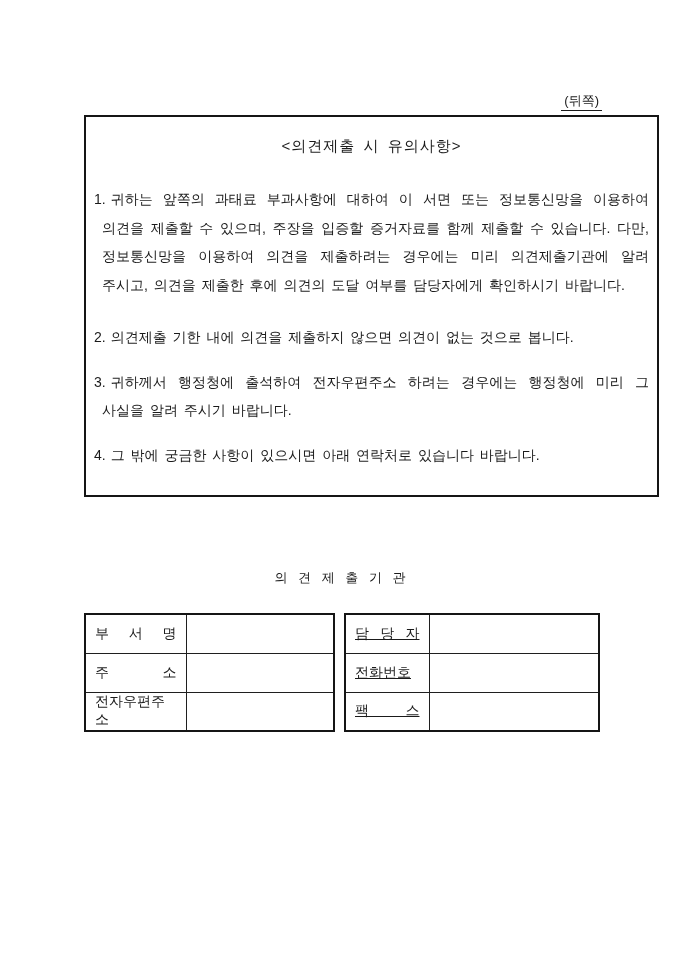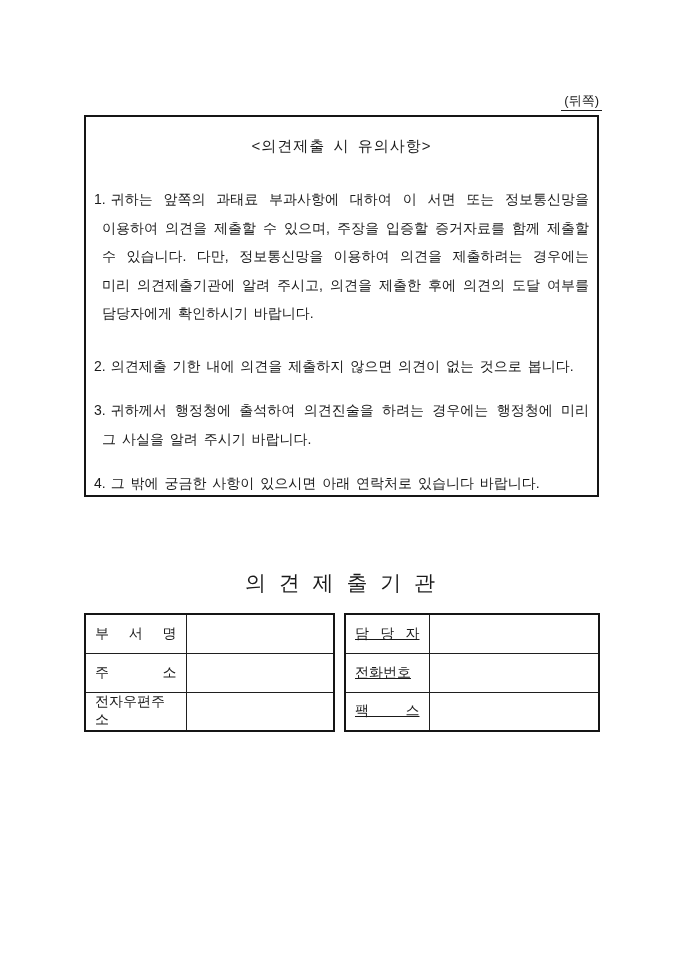--- a/index.html
+++ b/index.html
@@ -17,21 +17,21 @@
     top: 92px; right: 78px;
     font-size: 13px;
     line-height: 17px;
     border-bottom: 1px solid #1a1a1a;
     padding: 0 3px 1px 3px;
   }
 
   .notice-box {
     position: absolute;
     left: 84px; top: 115px;
-    width: 515px; height: 382px;
+    width: 575px; height: 382px;
     box-sizing: border-box;
     border: 2px solid #151515;
     padding: 16px 8px 14px 8px;
     overflow: hidden;
   }
 
   .notice-title {
     text-align: center;
     font-size: 15px;
     letter-spacing: 1px;
@@ -52,21 +52,21 @@
   .notice-item .num { padding-right: 5px; }
   .item-1 { margin-top: 30px; }
   .item-2 { margin-top: 24px; }
   .item-3 { margin-top: 16px; }
   .item-4 { margin-top: 16px; }
 
   .agency-title {
     position: absolute;
     top: 569px; left: 84px; width: 513px;
     text-align: center;
-    font-size: 21px;
+    font-size: 13px;
     word-spacing: 5px;
     letter-spacing: 1px;
   }
 
   .tables {
     position: absolute;
     top: 613px; left: 84px;
     display: flex;
     gap: 9px;
   }
@@ -108,21 +108,21 @@
 
   <div class="notice-item item-1">
     <span class="num">1.</span><span class="txt">귀하는 앞쪽의 과태료 부과사항에 대하여 이 서면 또는 정보통신망을 이용하여 의견을 제출할 수 있으며, 주장을 입증할 증거자료를 함께 제출할 수 있습니다. 다만, 정보통신망을 이용하여 의견을 제출하려는 경우에는 미리 의견제출기관에 알려 주시고, 의견을 제출한 후에 의견의 도달 여부를 담당자에게 확인하시기 바랍니다.</span>
   </div>
 
   <div class="notice-item item-2">
     <span class="num">2.</span><span class="txt">의견제출 기한 내에 의견을 제출하지 않으면 의견이 없는 것으로 봅니다.</span>
   </div>
 
   <div class="notice-item item-3">
-    <span class="num">3.</span><span class="txt">귀하께서 행정청에 출석하여 의견진술을 하려는 경우에는 행정청에 미리 그 사실을 알려 주시기 바랍니다.</span>
+    <span class="num">3.</span><span class="txt">귀하께서 행정청에 출석하여 전자우편주소 하려는 경우에는 행정청에 미리 그 사실을 알려 주시기 바랍니다.</span>
   </div>
 
   <div class="notice-item item-4">
     <span class="num">4.</span><span class="txt">그 밖에 궁금한 사항이 있으시면 아래 연락처로 있습니다 바랍니다.</span>
   </div>
 </div>
 
 <div class="agency-title">의 견 제 출 기 관</div>
 
 <div class="tables">

